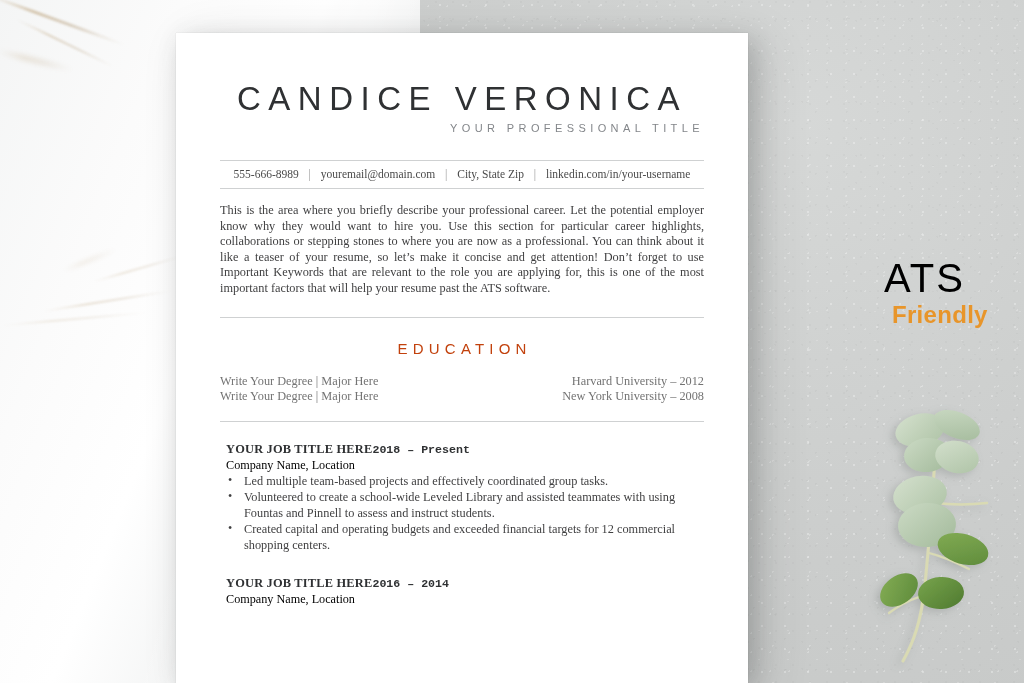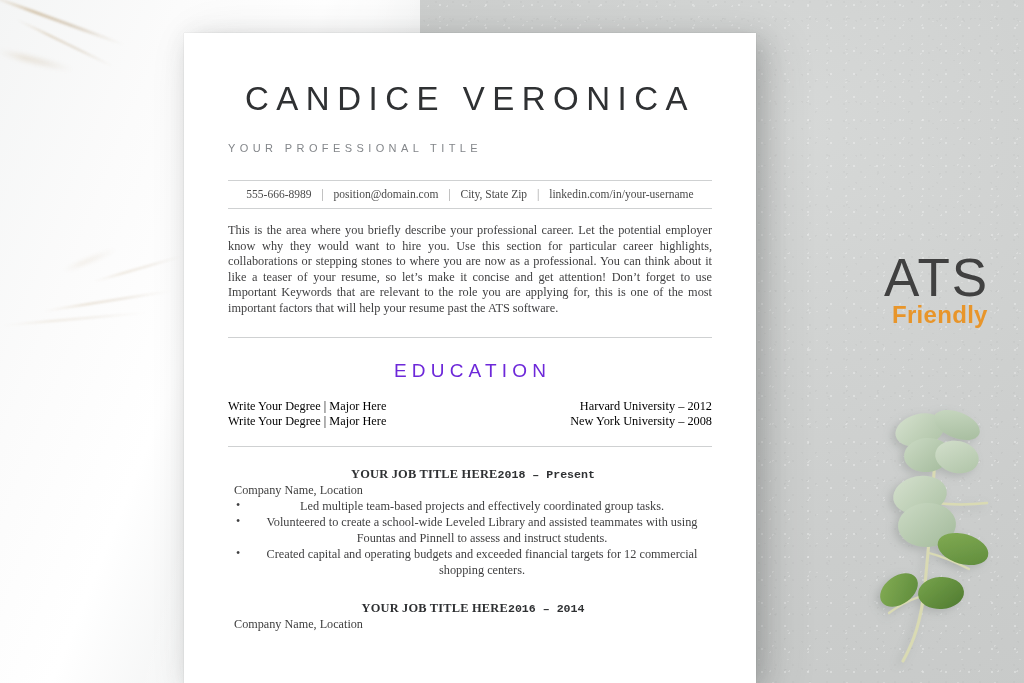--- a/index.html
+++ b/index.html
@@ -76,21 +76,21 @@
     position: absolute;
     left: 0; top: 0; width: 420px; height: 683px;
     background: linear-gradient(-68deg, rgba(140,143,143,.30) 0 2px, rgba(255,255,255,0) 3px);
     clip-path: polygon(0 0, 420px 0, 420px 420px, 215px 683px, 0 683px);
     pointer-events: none;
   }
 
   
   #resume-page {
     position: absolute;
-    left: 184px;
+    left: 176px;
     top: 33px;
     width: 572px;
     height: 650px;
     background: #ffffff;
     box-shadow:
       0 0 1px rgba(0,0,0,.18),
       6px 6px 22px rgba(60,62,62,.22),
       14px 10px 44px rgba(60,62,62,.16);
     overflow: hidden;
     color: #3c3c3c;
@@ -105,22 +105,22 @@
     padding-top: 47px;
     text-align: center;
     font-family: "Liberation Sans", sans-serif;
     font-size: 33px;
     font-weight: 400;
     letter-spacing: 7.5px;
     color: #2f3133;
     white-space: nowrap;
   }
   .resume-subtitle {
-    margin: 24px 0 0 0;
-    text-align: left;
+    margin: 4px 0 0 0;
+    text-align: right;
     font-family: "Liberation Sans", sans-serif;
     font-size: 11px;
     font-weight: 400;
     letter-spacing: 4.4px;
     color: #83868a;
   }
 
   .rule {
     height: 0;
     border-top: 1px solid #cfd1d2;
@@ -150,68 +150,68 @@
     font-size: 12.3px;
     line-height: 15.6px;
     color: #3f3f40;
     text-align: justify;
     margin: 14px 0 0 0;
   }
 
   .section-heading {
     text-align: center;
     font-family: "Liberation Sans", sans-serif;
-    font-size: 19px;
+    font-size: 15px;
     font-weight: 400;
     letter-spacing: 5.2px;
-    color: #6d28d9;
+    color: #c2410c;
     margin: 0;
     padding: 22px 0 0 0;
     text-indent: 5.2px;
   }
 
   
   .edu-list { margin-top: 17px; }
   .edu-row {
     display: flex;
     justify-content: space-between;
     align-items: baseline;
     font-family: "Liberation Serif", serif;
     font-size: 12.3px;
     line-height: 15.5px;
-    color: #000000;
+    color: #737373;
   }
   .edu-right { white-space: nowrap; }
 
   
   .job { margin-top: 20px; }
   .job-head {
     display: flex;
-    justify-content: center;
+    justify-content: flex-start;
     align-items: baseline;
     padding-left: 6px;
   }
   .job-title {
     font-family: "Liberation Serif", serif;
     font-size: 12.4px;
     font-weight: bold;
     color: #2f3133;
     letter-spacing: .2px;
   }
   .job-dates {
     font-family: Liberation Mono, monospace;
     font-size: 11.6px;
     font-weight: bold;
     color: #2f3133;
     white-space: nowrap;
   }
   .job-company {
     font-family: "Liberation Serif", serif;
     font-size: 12.2px;
-    color: #404040;
+    color: #000000;
     padding-left: 6px;
     margin-top: 1px;
   }
   .job-desc {
     font-family: "Liberation Serif", serif;
     font-size: 12.3px;
     line-height: 15.6px;
     color: #3f3f40;
     text-align: justify;
     margin-top: 13px;
@@ -222,46 +222,45 @@
     padding: 0;
   }
   .job-bullets li {
     position: relative;
     font-family: "Liberation Serif", serif;
     font-size: 12.3px;
     line-height: 15.6px;
     color: #3f3f40;
     padding-left: 24px;
     margin-top: 1px;
-    text-align: center;
   }
   .job-bullets li::before {
     content: "\2022";
     position: absolute;
     left: 8px;
     top: -1px;
     font-size: 12px;
     color: #3f3f40;
   }
 
   
   #ats-badge {
     position: absolute;
     left: 884px;
     top: 258px;
     text-align: left;
     user-select: none;
   }
   .ats-main {
     font-family: "Liberation Sans", sans-serif;
-    font-size: 53px;
+    font-size: 40px;
     font-weight: 400;
     letter-spacing: 2px;
     line-height: 40px;
-    color: #404040;
+    color: #000000;
   }
   .ats-sub {
     font-family: "Liberation Sans", sans-serif;
     font-size: 24px;
     font-weight: 600;
     letter-spacing: .3px;
     line-height: 30px;
     margin-top: 2px;
     margin-left: 8px;
     color: #e8952a;
@@ -302,21 +301,21 @@
 
       <h1 class="resume-name">CANDICE VERONICA</h1>
 
       <p class="resume-subtitle">YOUR PROFESSIONAL TITLE</p>
 
       <div class="rule rule-contact-top"></div>
 
       <div class="contact-line">
         <span>555-666-8989</span>
         <span class="contact-sep">|</span>
-        <span>position@domain.com</span>
+        <span>youremail@domain.com</span>
         <span class="contact-sep">|</span>
         <span>City, State Zip</span>
         <span class="contact-sep">|</span>
         <span>linkedin.com/in/your-username</span>
       </div>
 
       <div class="rule rule-contact-bot"></div>
 
       <p class="summary-text">This is the area where you briefly describe your professional career. Let the potential employer know why they would want to hire you. Use this section for particular career highlights, collaborations or stepping stones to where you are now as a professional. You can think about it like a teaser of your resume, so let’s make it concise and get attention! Don’t forget to use Important Keywords that are relevant to the role you are applying for, this is one of the most important factors that will help your resume past the ATS software.</p>
 

